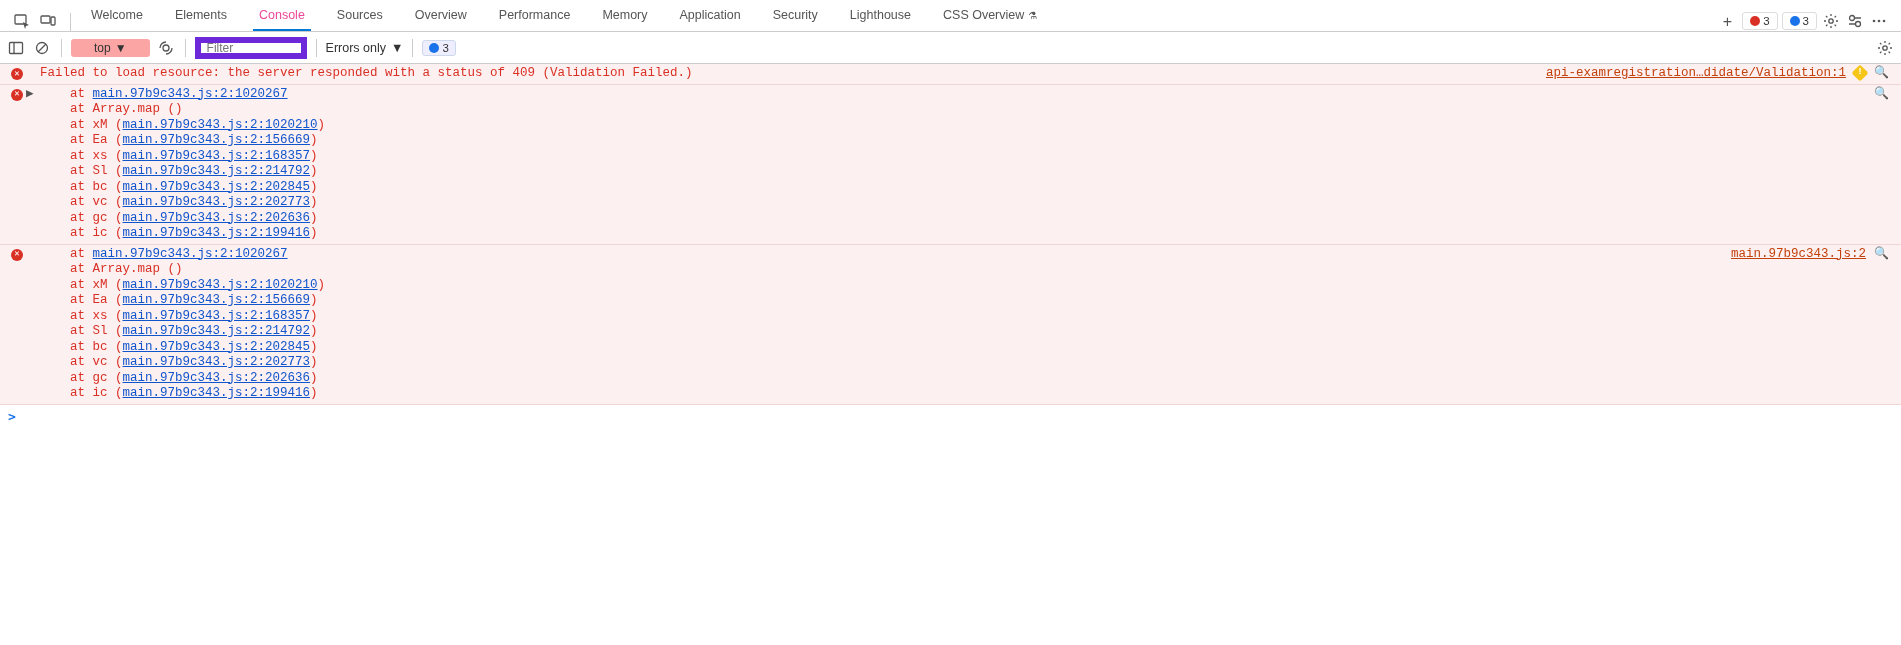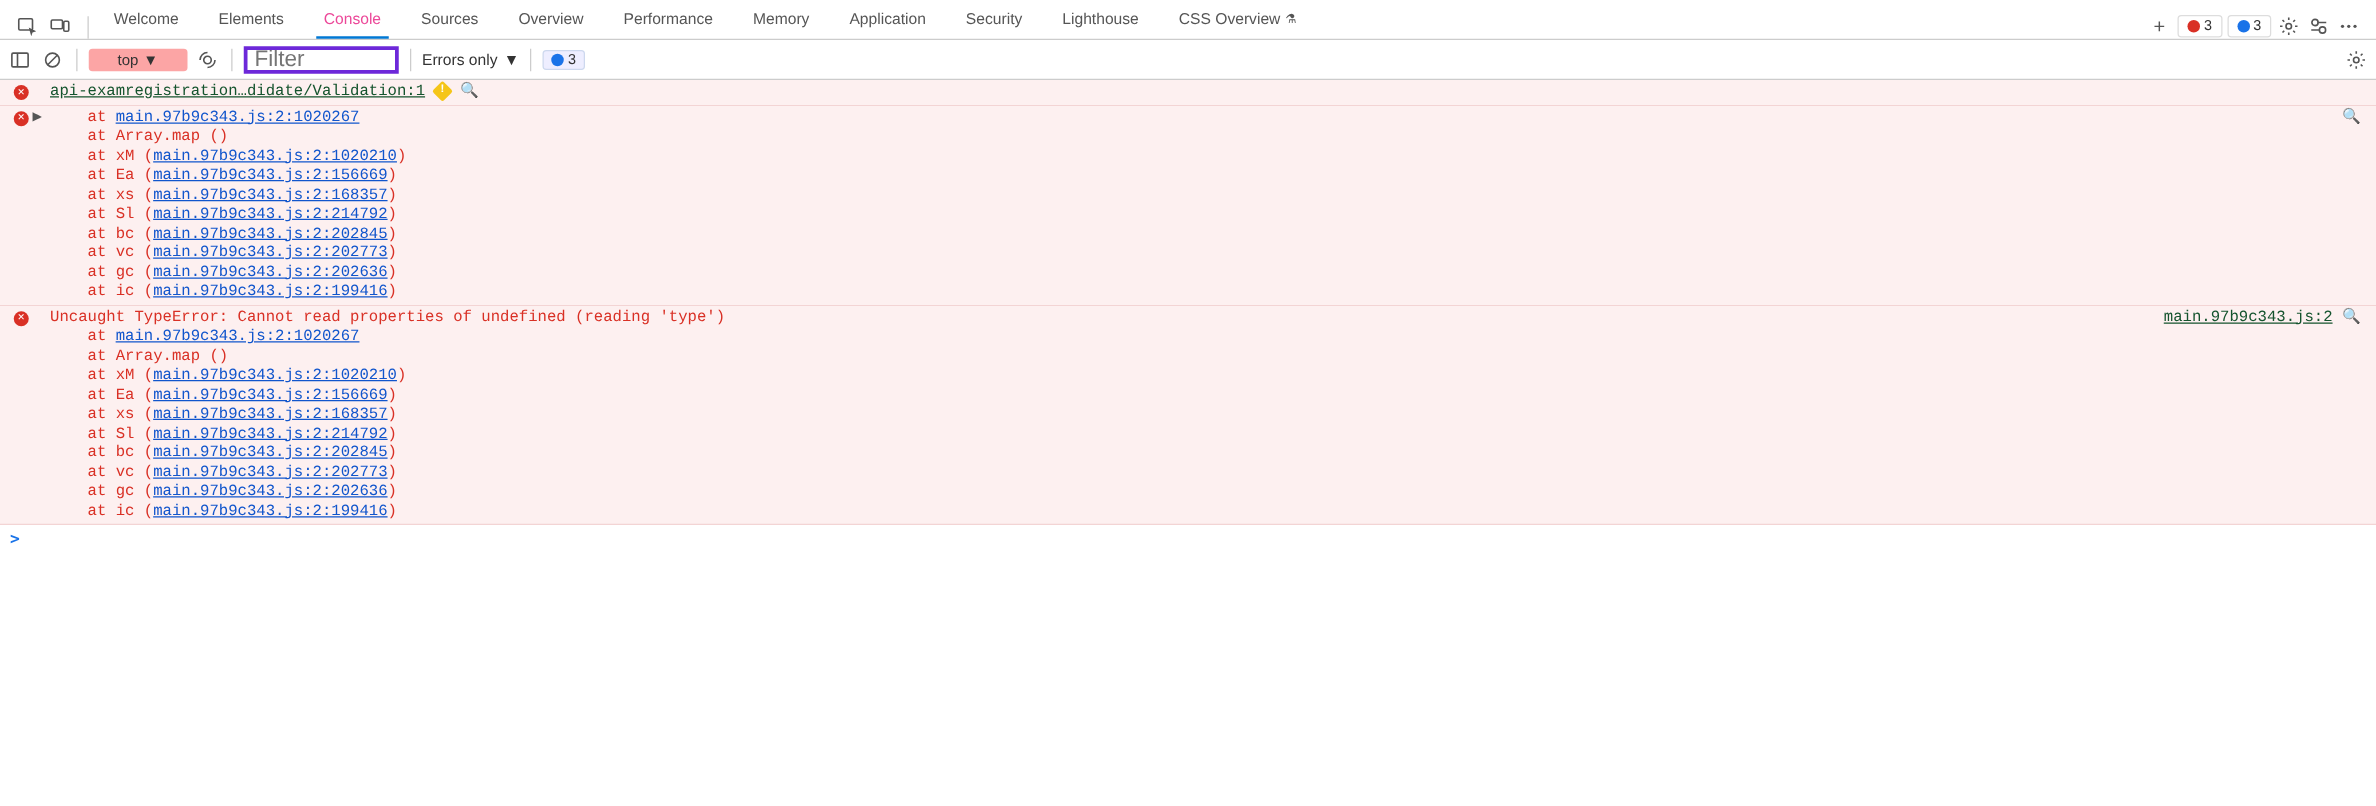--- a/index.html
+++ b/index.html
@@ -13,33 +13,33 @@
 .tab.active::after { content: ''; position: absolute; bottom: 0; left: 10px; right: 10px; height: 2px; background: #0078d4; }
 .tab .flask { margin-left: 4px; font-size: 10px; }
 .plus-tab { padding: 0 10px; color: #555; cursor: pointer; font-size: 16px; display: flex; align-items: center; }
 .tab-right { display: flex; align-items: center; gap: 4px; padding-right: 8px; }
 .count-badge { display: inline-flex; align-items: center; gap: 3px; padding: 2px 7px; border-radius: 3px; font-size: 11.5px; background:#fff; border:1px solid #ddd;}
 .count-badge.err .dot { width: 10px; height: 10px; border-radius: 50%; background: #d93025; }
 .count-badge.info .dot { width: 10px; height: 10px; border-radius: 50%; background: #1a73e8; }
 .toolbar { display: flex; align-items: center; height: 32px; border-bottom: 1px solid #ccc; padding: 0 6px; gap: 6px; }
 .toolbar .sep { width: 1px; height: 18px; background: #ccc; margin: 0 3px; }
 .context-select { display:flex; align-items:center; background:#fca5a5; border-radius:3px; padding:2px 23px; cursor:pointer; color:#333; font-size:12px; gap:4px;}
-.filter-input { width: 124px; height: 22px; border: 3px solid #6d28d9; padding: 0 6px; font-size: 18px; }
+.filter-input { width: 112px; height: 22px; border: 6px solid #6d28d9; padding: 0 6px; font-size: 12px; }
 .level-select { display:flex; align-items:center; gap:5px; cursor:pointer; font-size:12.5px; color:#333;}
 .toolbar-badge { display:inline-flex; align-items:center; gap:3px; background:#eef; border:1px solid #cdd8ee; padding:1px 6px; border-radius:3px; font-size:11.5px;}
 .toolbar-badge .dot{ width:10px;height:10px;border-radius:50%;background:#1a73e8;}
 .toolbar-spacer { flex: 1; }
 .console-body { font-family: Consolas, "Courier New", monospace; font-size: 12.5px; line-height: 15.5px; }
 .msg { padding: 2px 6px 2px 8px; display: flex; background: #fdf0f0; border-bottom: 1px solid #f3d4d4; }
 .msg .gutter { width: 18px; flex-shrink: 0; display:flex; justify-content:center; padding-top:1px;}
 .msg .arrow-gutter { width: 14px; flex-shrink: 0; color:#555; padding-top:0px;}
 .msg .content { flex: 1; color: #e55; }
 .msg .content .err-text{ color:#d93025;}
 .msg .src { color:#6e6e6e; padding-right:6px; display:flex; align-items:flex-start; gap:8px;}
-.msg .src a { color:#14532d; text-decoration:underline;}
+.msg .src a { color:#c2410c; text-decoration:underline;}
 .err-icon { width:12px;height:12px;border-radius:50%;background:#d93025;color:#fff;display:flex;align-items:center;justify-content:center;font-size:9px;font-weight:bold;line-height:1;margin-top:1px;}
 .warn-icon{ width:12px;height:12px;background:#f5c518;color:#fff;display:flex;align-items:center;justify-content:center;font-size:9px;margin-top:1px;border-radius:2px;transform:rotate(45deg);}
 .warn-icon span{transform:rotate(-45deg);font-weight:bold;}
 .mag-icon{color:#1a73e8;font-size:12px;}
 .stack { padding-left: 30px; }
 .stack-line { color:#d93025; }
 .stack-line a { color:#1155cc; }
 .prompt-row { display:flex; align-items:center; padding:4px 8px; }
 .prompt-caret{ color:#1a73e8; font-family:Consolas,monospace; font-size:13px; font-weight:bold;}
 svg{display:block;}
@@ -153,20 +153,21 @@
       </svg>
   </div>
 </div>
 
 <div class="console-body" id="console-output">
     <div class="msg">
       <div class="gutter">
         <div class="err-icon">✕</div>
       </div>
       <div class="arrow-gutter"></div>
+      <div class="content"><span class="err-text">Failed to load resource: the server responded with a status of 409 (Validation Failed.)</span></div>
       <div class="src">
         <a href="#">api-examregistration…didate/Validation:1</a>
         <div class="warn-icon">
           <span>!</span>
         </div>
         <span class="mag-icon">🔍</span>
       </div>
     </div>
     <div class="msg">
       <div class="gutter">
@@ -187,21 +188,21 @@
         </div></div>
       <div class="src">
         <span class="mag-icon">🔍</span>
       </div>
     </div>
     <div class="msg">
       <div class="gutter">
         <div class="err-icon">✕</div>
       </div>
       <div class="arrow-gutter"></div>
-      <div class="content"><span class="err-text">Uncaught TypeError: Cannot read properties of undefined (reading 'type')</span><div class="stack">
+      <div class="content"><div class="stack">
           <div class="stack-line">at <a href="#">main.97b9c343.js:2:1020267</a></div>
           <div class="stack-line">at Array.map (<anonymous>)</anonymous></div>
           <div class="stack-line">at xM (<a href="#">main.97b9c343.js:2:1020210</a>)</div>
           <div class="stack-line">at Ea (<a href="#">main.97b9c343.js:2:156669</a>)</div>
           <div class="stack-line">at xs (<a href="#">main.97b9c343.js:2:168357</a>)</div>
           <div class="stack-line">at Sl (<a href="#">main.97b9c343.js:2:214792</a>)</div>
           <div class="stack-line">at bc (<a href="#">main.97b9c343.js:2:202845</a>)</div>
           <div class="stack-line">at vc (<a href="#">main.97b9c343.js:2:202773</a>)</div>
           <div class="stack-line">at gc (<a href="#">main.97b9c343.js:2:202636</a>)</div>
           <div class="stack-line">at ic (<a href="#">main.97b9c343.js:2:199416</a>)</div>

